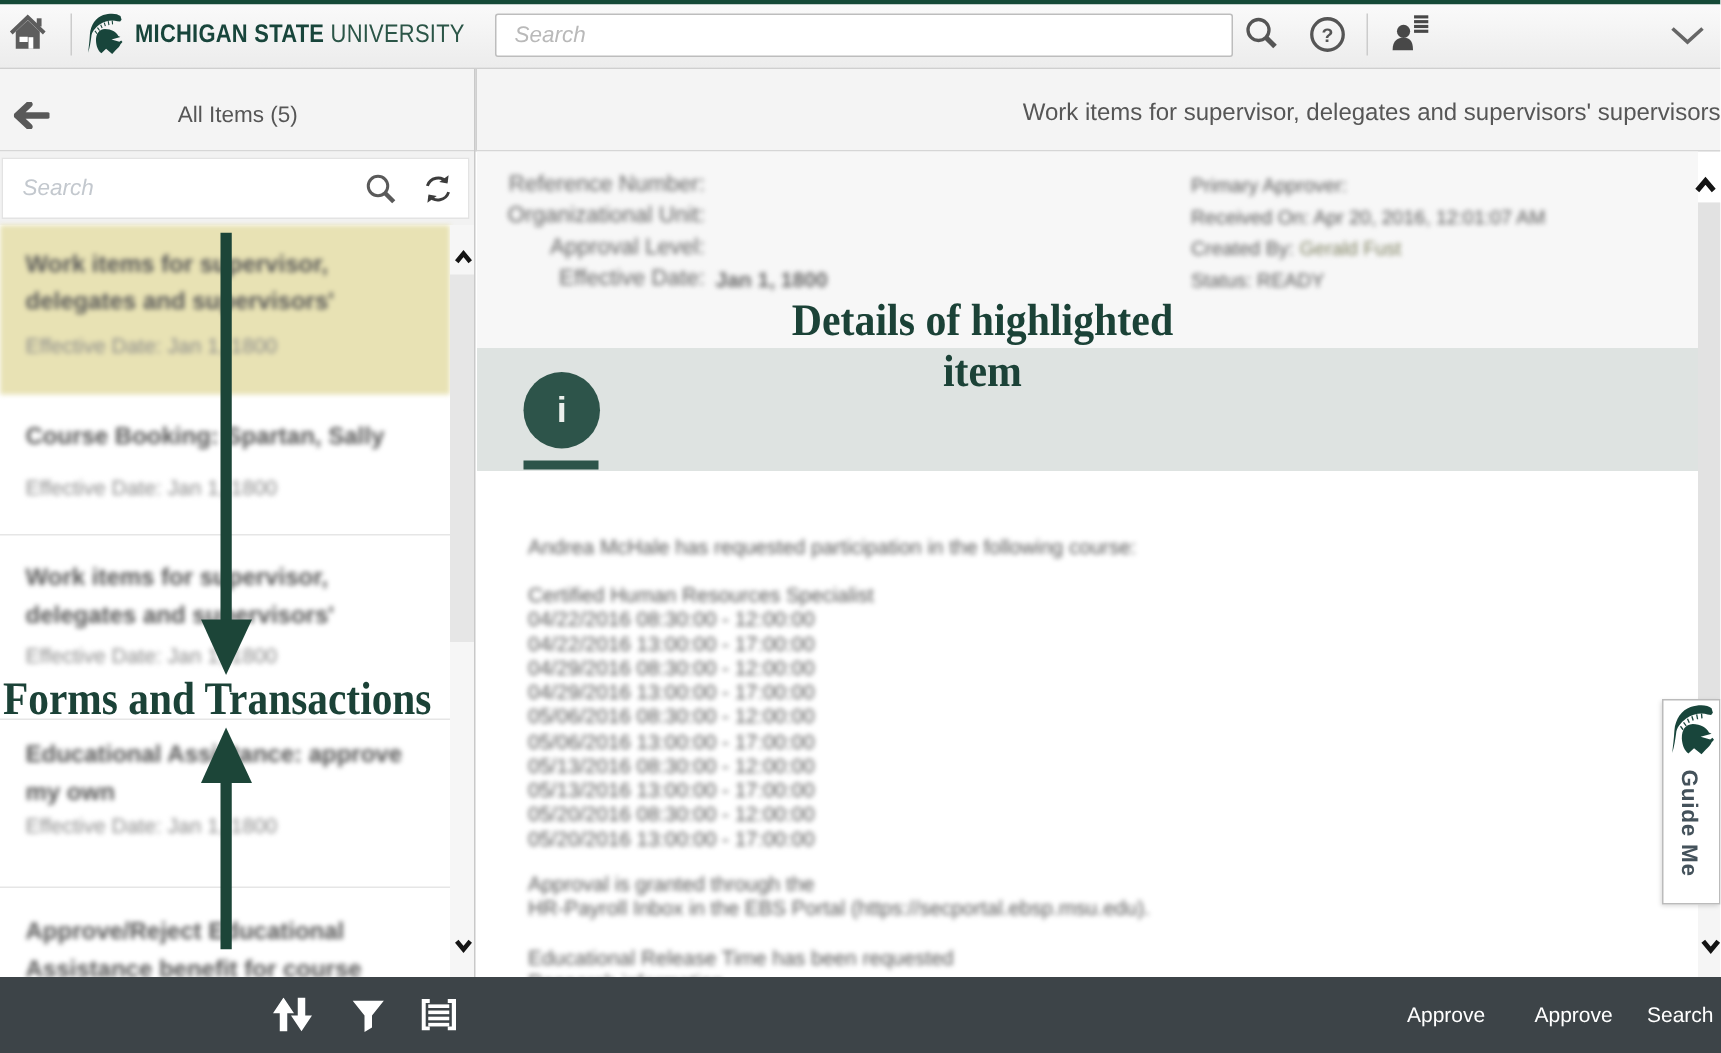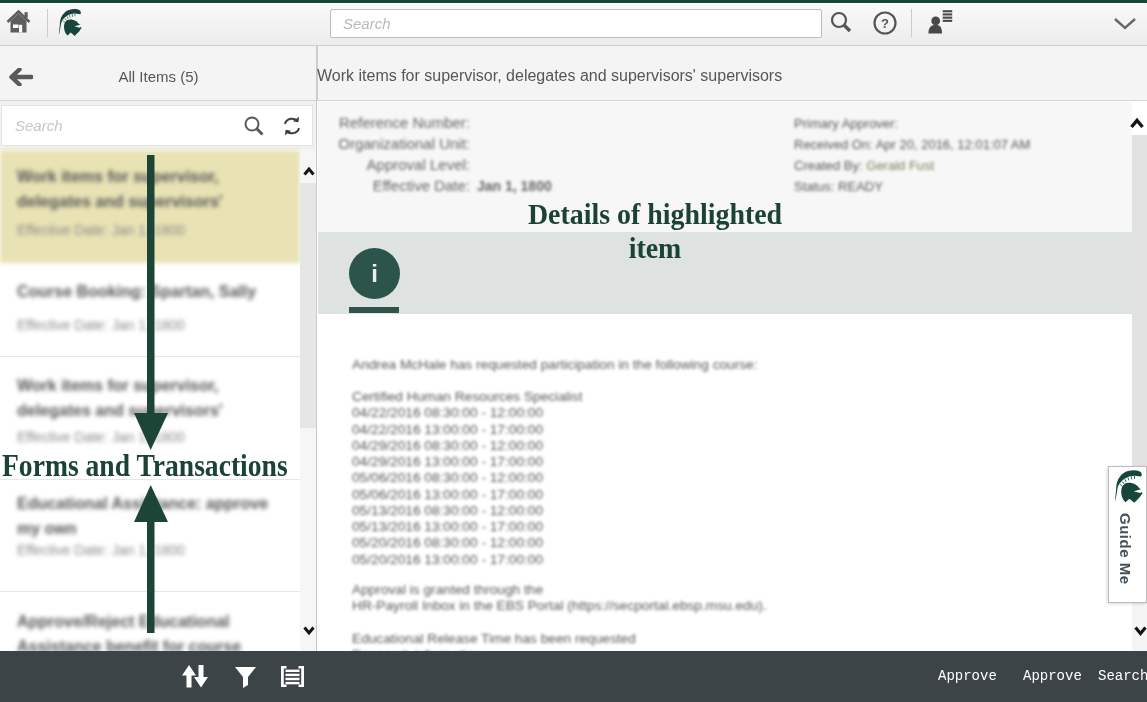--- a/index.html
+++ b/index.html
@@ -51,21 +51,21 @@
   #infobar { left:349px; top:307px; width:50px; height:6px; background:#2d544a; }
   .dl { position:absolute; font-size:15px; color:#646464; white-space:nowrap; }
   .dr { position:absolute; font-size:13px; color:#575757; white-space:nowrap; }
   .dv { position:absolute; font-size:14px; color:#555; white-space:nowrap; }
   #content { left:318px; top:314px; width:814px; height:338px; background:#fff; }
   .cl { position:absolute; left:352px; font-size:13.7px; color:#575757; white-space:nowrap; }
 
   
   #botbar { left:0; top:651px; width:1147px; height:51px; background:#3d4448; }
   .botbtn { position:absolute; top:651px; height:51px; line-height:51px; color:#fff;
-    font-size:14px;font-family:Liberation Mono, monospace; }
+    font-size:14px; }
 
   
   .anno { color:#1b4237; font-family:"Liberation Serif", serif; font-weight:bold;
     white-space:nowrap; }
   #guideme { left:1108px; top:466px; width:39px; height:137px; background:#fff;
     border:1px solid #bbb; box-shadow:-1px 1px 3px rgba(0,0,0,0.15); }
   #guidetext { position:absolute; left:1117px; top:513px;
     color:#44525b; font-size:15px; font-weight:bold;
     writing-mode:vertical-rl; white-space:nowrap; letter-spacing:0.5px; }
 </style>
@@ -89,20 +89,21 @@
     <path fill="#18453B" d="M25 80 C25 60 33 48 50 47 C68 47 82 56 87 66 L93 69 L68 76 L90 82 L95 78.5 L98.5 83 L93 89 C91 94 86 100 80 105 L70 116 L53 102 L40 114 C31 108 26 95 25 80 Z"></path>
     <g stroke="#18453B" stroke-width="3">
       <line x1="22" y1="52" x2="28" y2="60"></line>
       <line x1="29" y1="43" x2="35" y2="51"></line>
       <line x1="38" y1="35" x2="42" y2="44"></line>
       <line x1="48" y1="29" x2="51" y2="39"></line>
       <line x1="59" y1="25" x2="61" y2="36"></line>
       <line x1="70" y1="23" x2="71" y2="34"></line>
     </g>
   </svg>
+  <div class="abs" id="msutext"><span style="display:inline-block;transform:scaleX(0.86);transform-origin:0 0;">MICHIGAN STATE <span class="uni">UNIVERSITY</span></span></div>
 
   <div class="abs" id="srchbox">Search</div>
 
   <svg class="abs" style="left:828px;top:10px" width="26" height="26" viewBox="0 0 26 26">
     <circle cx="11" cy="10" r="7" fill="none" stroke="#555" stroke-width="2.2"></circle>
     <line x1="16" y1="15" x2="22" y2="21" stroke="#555" stroke-width="3.4"></line>
   </svg>
 
   <svg class="abs" style="left:872px;top:10px" width="26" height="26" viewBox="0 0 26 26">
     <circle cx="13" cy="13" r="10.5" fill="none" stroke="#555" stroke-width="2.2"></circle>
@@ -122,21 +123,21 @@
   <svg class="abs" style="left:1111px;top:16px" width="28" height="16" viewBox="0 0 28 16">
     <path d="M4 3 L14 12 L24 3" fill="none" stroke="#666" stroke-width="2.4"></path>
   </svg>
 
   <div class="abs" id="lhead"></div>
   <div class="abs" id="rhead"></div>
   <svg class="abs" style="left:9px;top:68px" width="24" height="18" viewBox="0 0 24 18">
     <path d="M10.5 1.5 L2.5 9 L10.5 16.5 M2.5 9 L22.5 9" fill="none" stroke="#595959" stroke-width="4.4" stroke-linecap="round" stroke-linejoin="round"></path>
   </svg>
   <div class="abs headtitle" style="left:0;top:68px;width:317px;text-align:center">All Items (5)</div>
-  <div class="abs headtitle" style="left:317px;top:67px;width:830px;text-align:left;font-size:16px">Work items for supervisor, delegates and supervisors' supervisors</div>
+  <div class="abs headtitle" style="left:317px;top:67px;width:830px;text-align:right;font-size:16px">Work items for supervisor, delegates and supervisors' supervisors</div>
 
   <div class="abs" id="lsearch">
     <div id="lsearchbox"></div>
     <span class="ph">Search</span>
   </div>
   <svg class="abs" style="left:241px;top:114px" width="26" height="26" viewBox="0 0 26 26">
     <circle cx="11" cy="10" r="6.5" fill="none" stroke="#5a5a5a" stroke-width="2"></circle>
     <line x1="15.5" y1="14.5" x2="21.5" y2="20.5" stroke="#5a5a5a" stroke-width="3"></line>
   </svg>
   <svg class="abs" style="left:282px;top:116px" width="20" height="20" viewBox="0 0 24 24">

